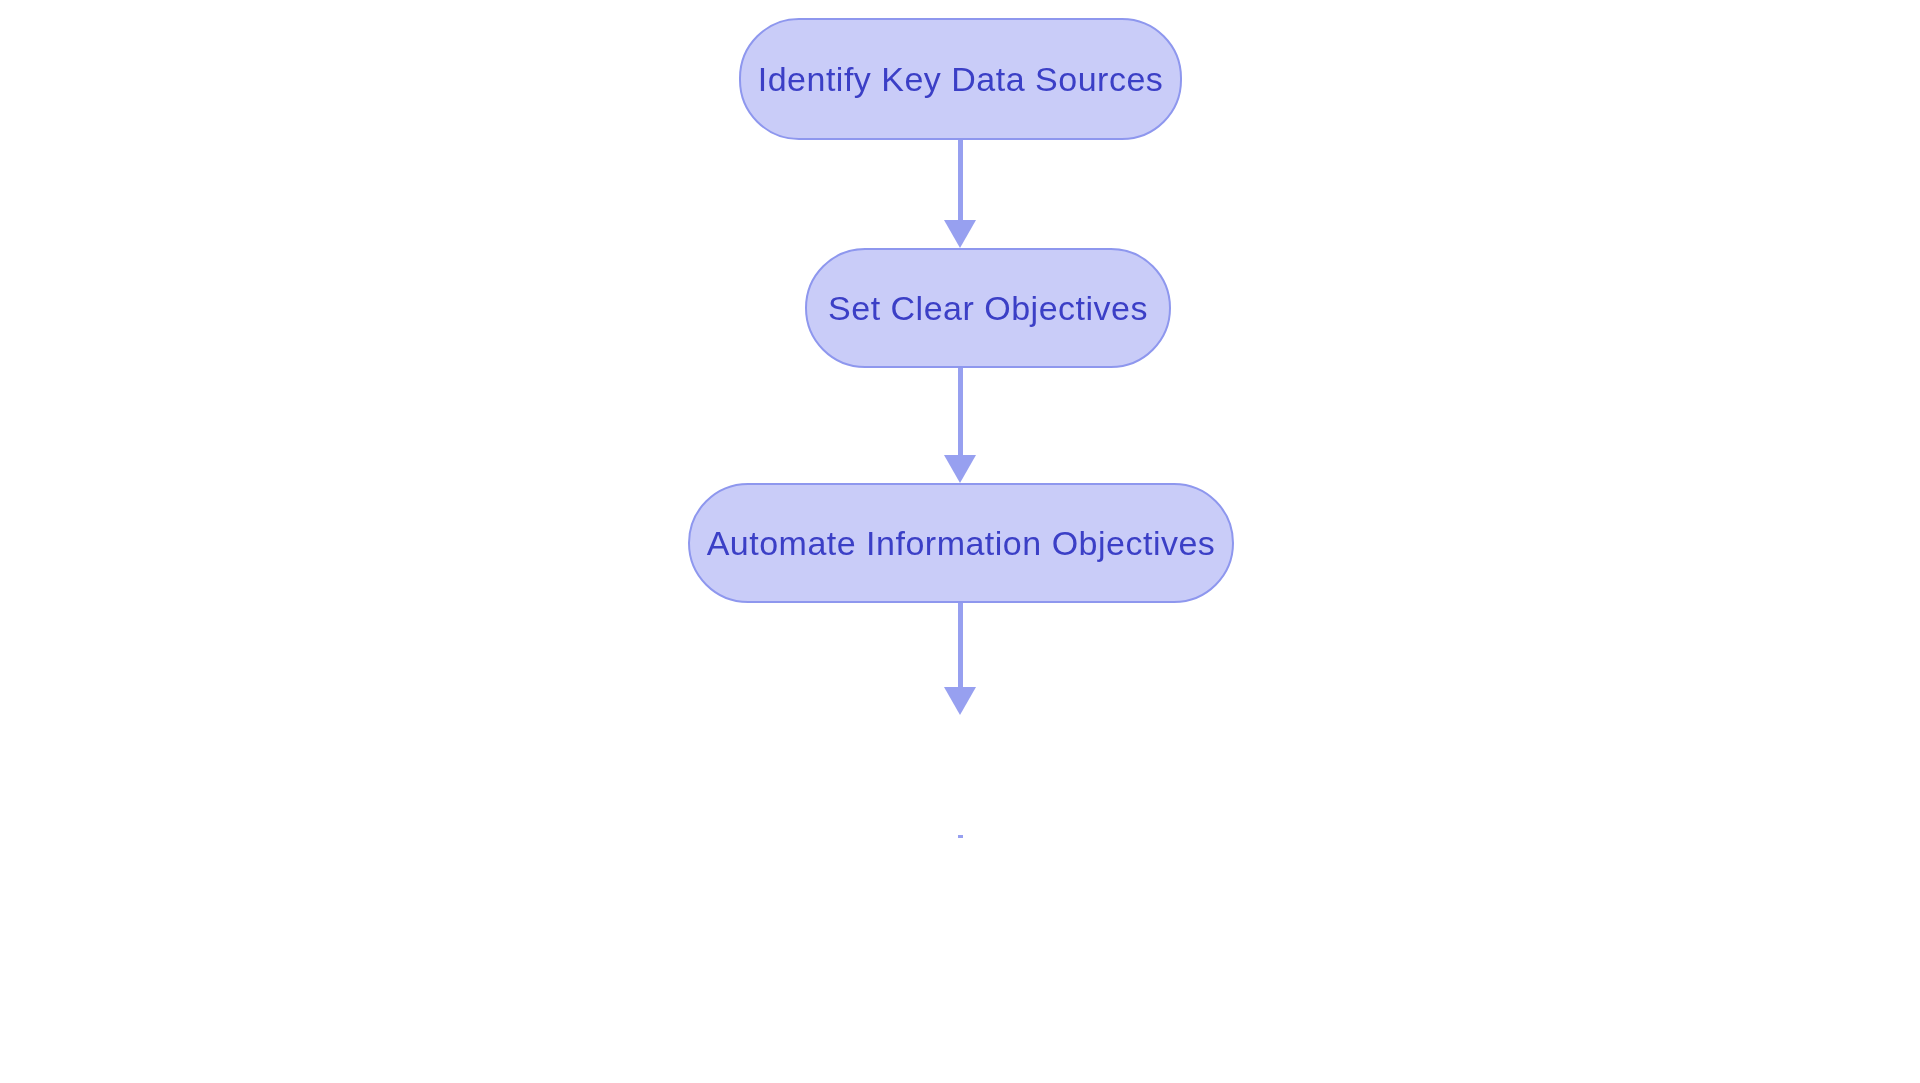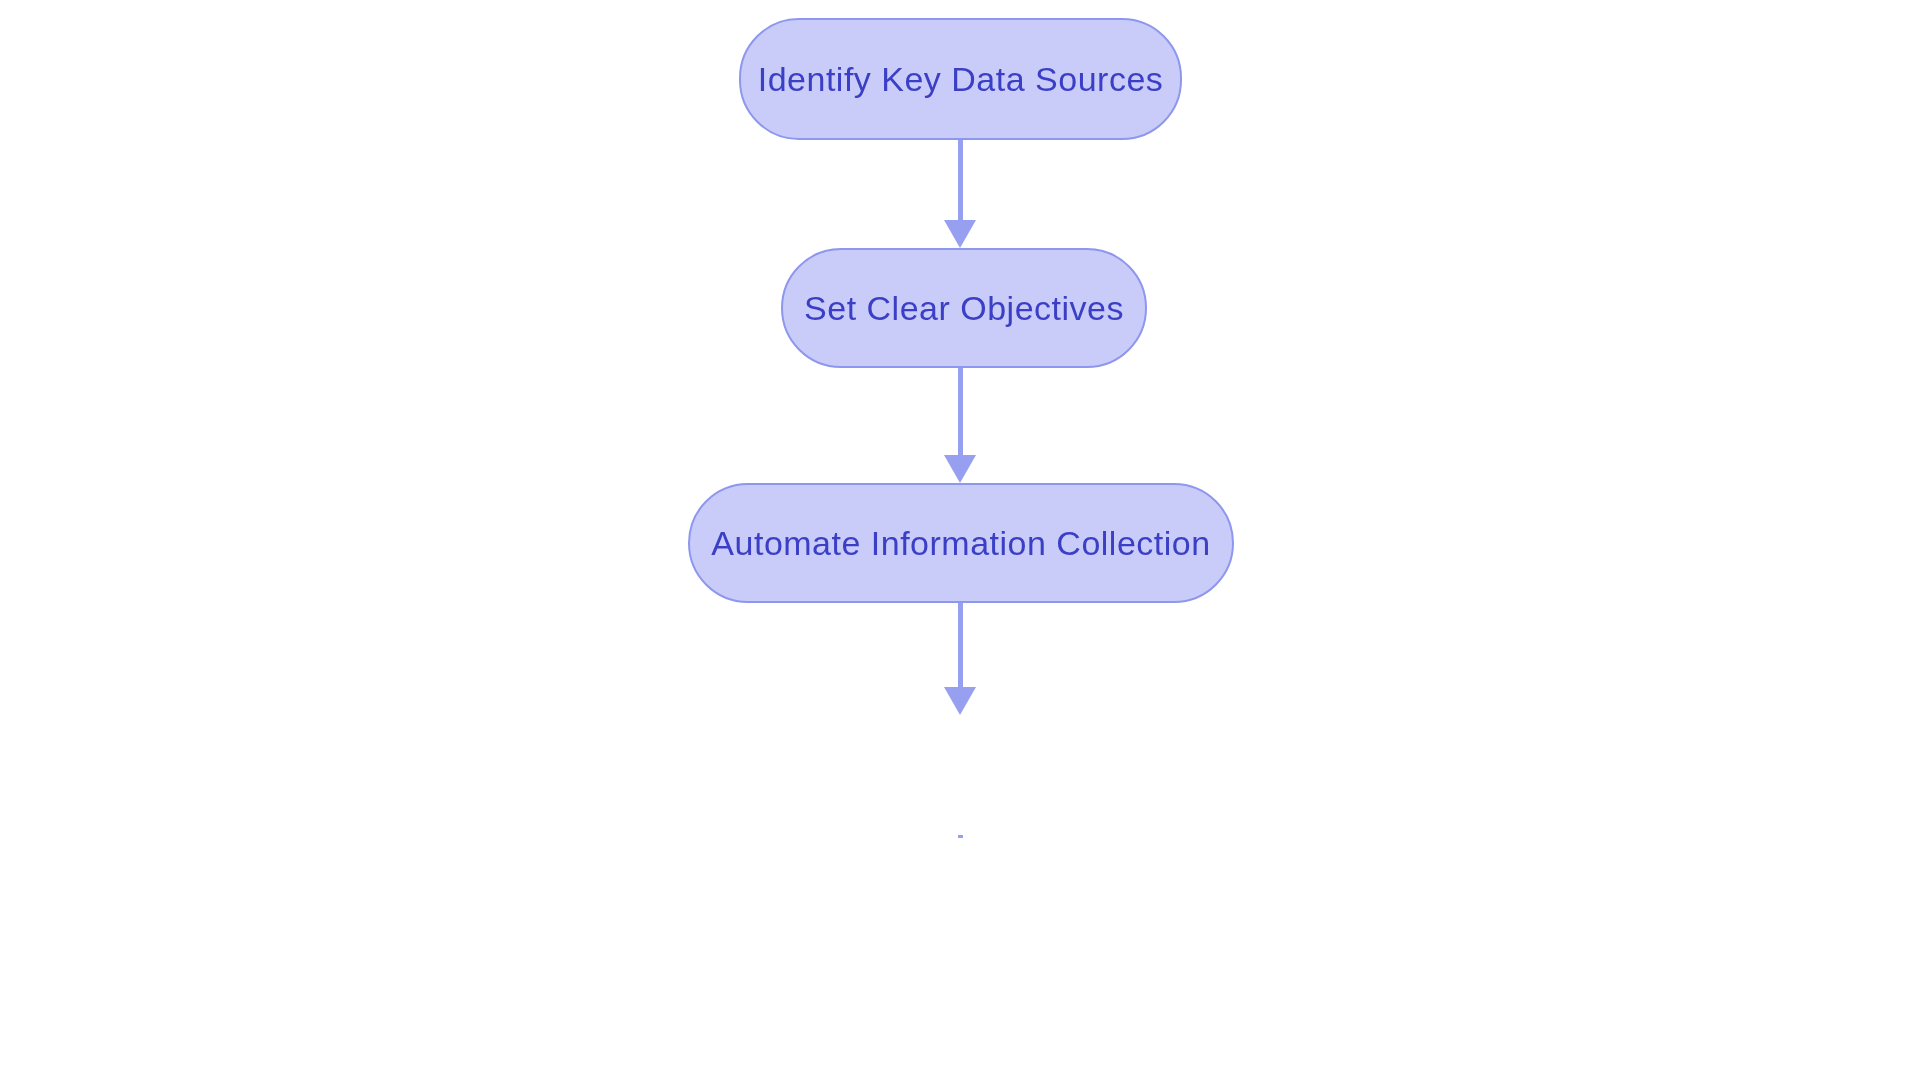--- a/index.html
+++ b/index.html
@@ -32,21 +32,21 @@
     justify-content: center;
   }
   .flow-node .label {
     color: var(--node-text);
     font-size: 34px;
     letter-spacing: 0.5px;
     white-space: nowrap;
   }
   
   .node-1 { left: 739px; top:  18px; width: 443px; height: 122px; }
-  .node-2 { left: 781px; top: 248px; width: 366px; height: 120px; align-items: center; }
+  .node-2 { left: 805px; top: 248px; width: 366px; height: 120px; align-items: center; }
   .node-3 { left: 688px; top: 483px; width: 546px; height: 120px; }
   .node-4 { left: 698px; top: 715px; width: 530px; height: 120px; }
   .node-5 { left: 785px; top: 946px; width: 350px; height: 117px; }
 
   .arrow {
     position: absolute;
     left: 944px;          
     width: 32px;
   }
   .arrow-1 { top: 140px; height: 108px; }
@@ -89,21 +89,21 @@
   <div class="flow-node node-2">
     <span class="label">Set Clear Objectives</span>
   </div>
 
   <div class="arrow arrow-2">
     <div class="line"></div>
     <div class="head"></div>
   </div>
 
   <div class="flow-node node-3">
-    <span class="label">Automate Information Collection</span>
+    <span class="label">Automate Information Objectives</span>
   </div>
 
   <div class="arrow arrow-3">
     <div class="line"></div>
     <div class="head"></div>
   </div>
 
 
   <div class="arrow arrow-4">
     <div class="line"></div>

